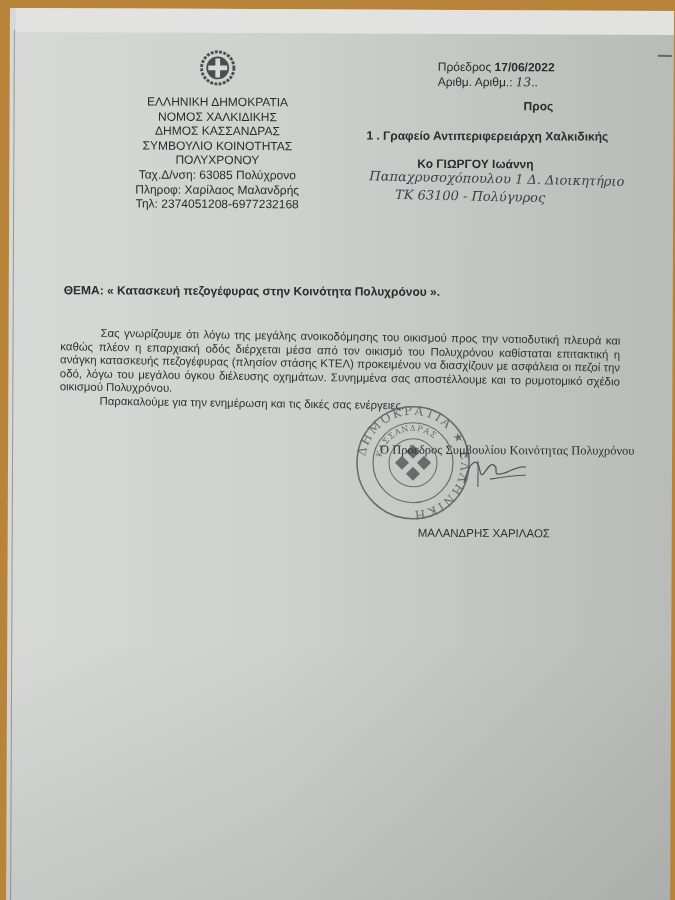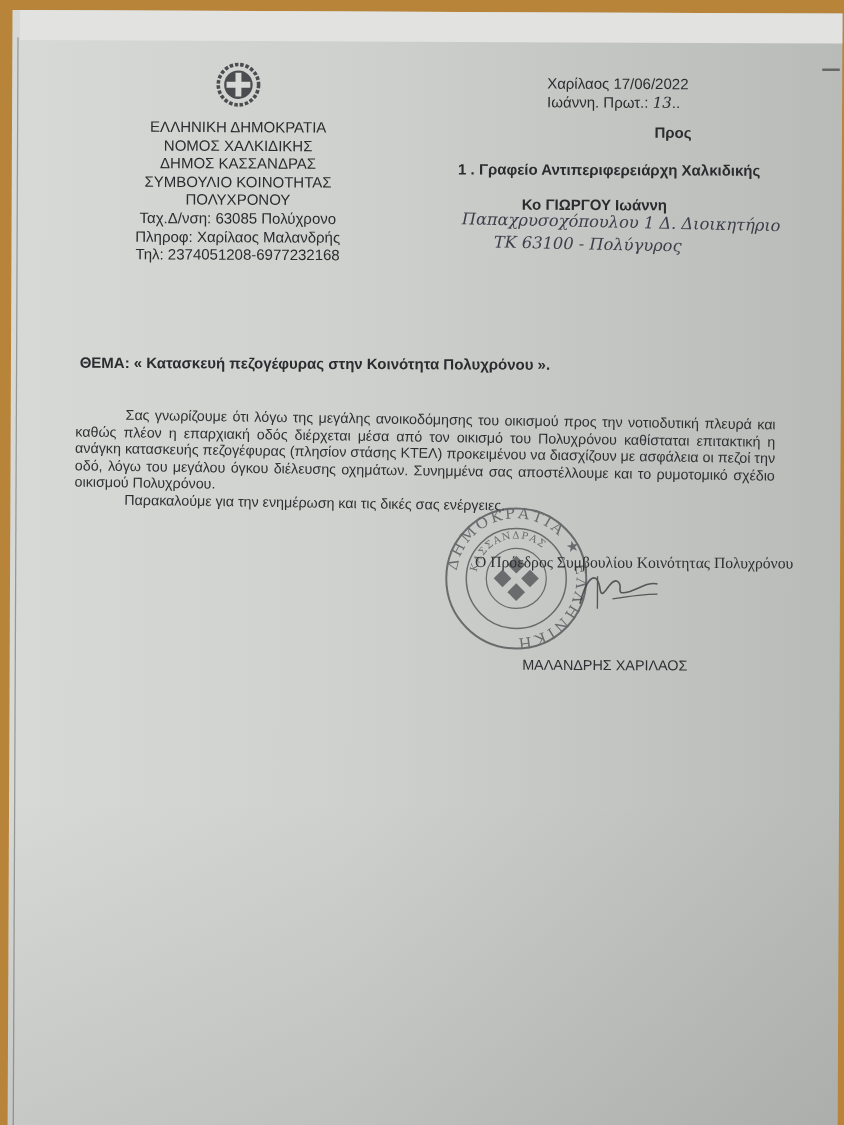--- a/index.html
+++ b/index.html
@@ -4,26 +4,26 @@
 <style>
   html,body{margin:0;padding:0;}
   body{width:675px;height:900px;overflow:hidden;background:#b8843a;position:relative;font-family:"Liberation Sans",sans-serif;}
   .paper{position:absolute;left:10px;top:8px;width:664px;height:892px;
     background:linear-gradient(90deg,#d7d9d6 0%,#cfd1ce 40%,#c4c6c3 70%,#b9bbb8 100%);
     transform:rotate(0.25deg);transform-origin:0 0;}
   .paper::before{content:"";position:absolute;left:4px;top:22px;width:1px;height:870px;background:#6b6d6b;opacity:.6;}
   .paper::after{content:"";position:absolute;left:0;right:0;bottom:0;height:260px;
     background:linear-gradient(180deg,rgba(0,0,0,0) 0%,rgba(80,80,80,.12) 100%);}
   .topband{position:absolute;left:6px;right:0;top:0;height:24px;background:#e2e3e0;}
-  .left-header{position:absolute;left:61px;top:40px;width:240px;text-align:center;font-size:12px;line-height:14.6px;color:#2a2c2f;}
+  .left-header{position:absolute;left:88px;top:40px;width:240px;text-align:center;font-size:12px;line-height:14.6px;color:#2a2c2f;}
   .left-header .ul{}
   .emblem{width:38px;height:38px;margin:0 auto 8px auto;position:relative;}
   .emblem svg{width:38px;height:38px;display:block;}
   .right-header{position:absolute;left:428px;top:50px;font-size:12px;line-height:15px;color:#2a2c2f;}
-  .right-header b{font-weight:normal;}
+  .right-header b{font-weight:bold;}
   .hand{font-family:"DejaVu Serif",serif;font-style:italic;text-align:center;}
   .pros{position:absolute;left:478px;top:89px;font-size:12px;font-weight:bold;color:#2a2c2f;margin-left:36px;}
   .recipient1{position:absolute;left:357px;top:119px;font-size:12px;font-weight:bold;color:#2a2c2f;}
   .recipient2{position:absolute;left:408px;top:147px;font-size:12px;font-weight:bold;color:#2a2c2f;}
   .handwritten{position:absolute;left:360px;top:160px;font-family:"DejaVu Serif",serif;font-style:italic;font-size:13px;line-height:18px;color:#3a3f4a;transform:rotate(1deg);}
   .handwritten div:nth-child(2){padding-left:26px;}
   .subject{position:absolute;left:55px;top:275px;font-size:12px;font-weight:bold;color:#2a2c2f;white-space:nowrap;}
   .body-text{position:absolute;left:52px;top:318px;width:560px;font-size:11.4px;line-height:13.5px;color:#2e3033;text-align:justify;transform:rotate(0.6deg);transform-origin:0 0;}
   .body-text p{margin:0;}
   .body-text .indent{text-indent:40px;}
@@ -53,22 +53,22 @@
     <div>ΝΟΜΟΣ ΧΑΛΚΙΔΙΚΗΣ</div>
     <div class="ul">ΔΗΜΟΣ ΚΑΣΣΑΝΔΡΑΣ</div>
     <div>ΣΥΜΒΟΥΛΙΟ ΚΟΙΝΟΤΗΤΑΣ</div>
     <div>ΠΟΛΥΧΡΟΝΟΥ</div>
     <div>Ταχ.Δ/νση: 63085 Πολύχρονο</div>
     <div>Πληροφ: Χαρίλαος Μαλανδρής</div>
     <div>Τηλ: 2374051208-6977232168</div>
   </div>
 
   <div class="right-header">
-    <div><span>Χαρίλαος</span> <b>17/06/2022</b></div>
-    <div><span>Ιωάννη. Πρωτ.:</span> <span class="hand">13</span>..</div>
+    <div><span>Πρόεδρος</span> <b>17/06/2022</b></div>
+    <div><span>Αριθμ. Αριθμ.:</span> <span class="hand">13</span>..</div>
   </div>
 
   <div class="pros">Προς</div>
   <div class="recipient1">1 . Γραφείο Αντιπεριφερειάρχη Χαλκιδικής</div>
   <div class="recipient2">Κο ΓΙΩΡΓΟΥ Ιωάννη</div>
   <div class="handwritten">
     <div>Παπαχρυσοχόπουλου 1 Δ. Διοικητήριο</div>
     <div>ΤΚ 63100 - Πολύγυρος</div>
   </div>
 

